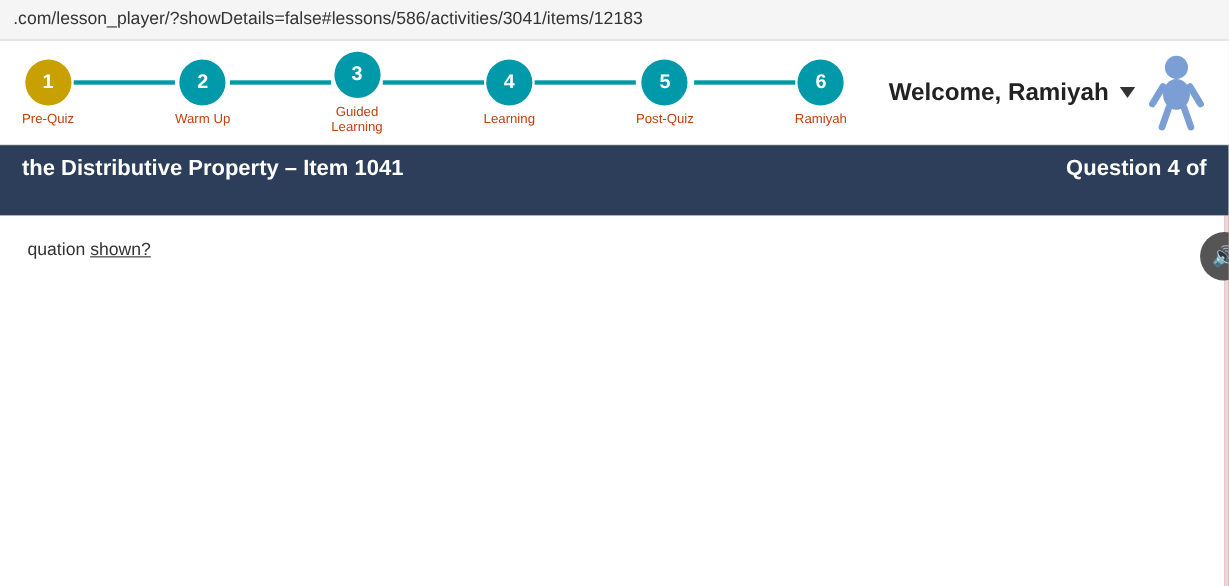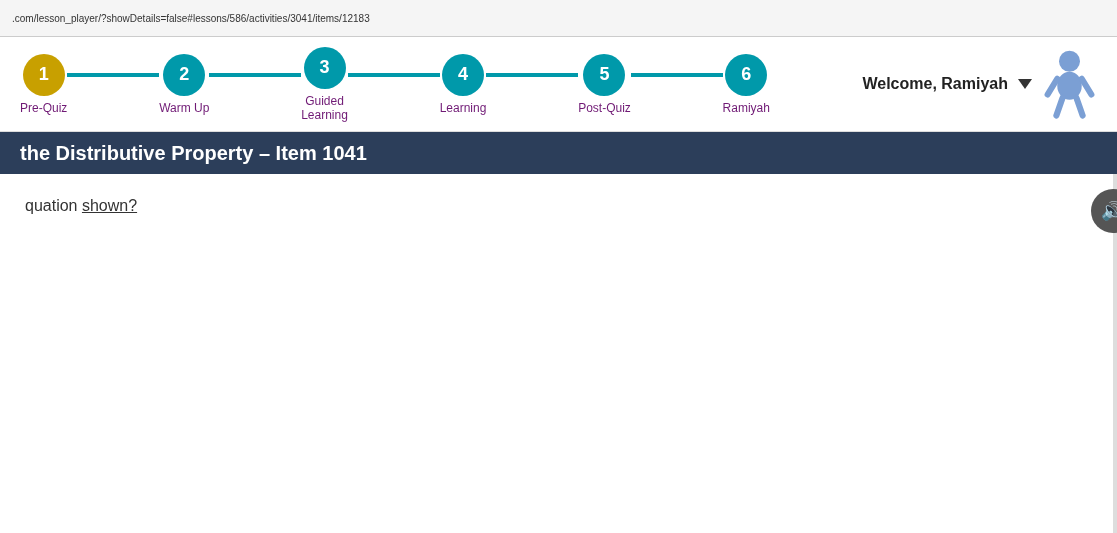--- a/index.html
+++ b/index.html
@@ -9,21 +9,21 @@
       height: 533px;
       overflow: hidden;
       background: #f0f0f0;
     }
 
     
     .address-bar {
       background: #f5f5f5;
       border-bottom: 1px solid #ccc;
       padding: 18px 12px;
-      font-size: 10px;
+      font-size: 16px;
       color: #333;
       height: 30px;
       display: flex;
       align-items: center;
     }
 
     
     .nav-bar {
       background: #fff;
       padding: 10px 20px;
@@ -60,21 +60,21 @@
       font-size: 18px;
       font-weight: bold;
       color: #fff;
     }
 
     .step-circle.gold { background: #c8a000; }
     .step-circle.teal { background: #0099aa; }
 
     .step-label {
       font-size: 12px;
-      color: #701a75;
+      color: #c2410c;
       margin-top: 5px;
       text-align: center;
       white-space: nowrap;
     }
 
     .step-line {
       flex: 1;
       height: 4px;
       background: #0099aa;
       margin-bottom: 18px;
@@ -82,21 +82,21 @@
     }
 
     .welcome-area {
       display: flex;
       align-items: center;
       gap: 10px;
       margin-left: 20px;
     }
 
     .welcome-text {
-      font-size: 16px;
+      font-size: 22px;
       font-weight: bold;
       color: #222;
       text-align: right;
     }
 
     .dropdown-arrow {
       width: 0;
       height: 0;
       border-left: 7px solid transparent;
       border-right: 7px solid transparent;
@@ -119,22 +119,22 @@
 
     
     .title-bar {
       background: #2c3e5a;
       color: #fff;
       padding: 10px 20px;
       font-size: 20px;
       font-weight: bold;
       display: flex;
       justify-content: space-between;
-      align-items: center;
-      height: 42px;
+      align-items: flex-start;
+      height: 64px;
     }
 
     .question-indicator {
       font-size: 20px;
       font-weight: bold;
     }
 
     
     .content-area {
       display: flex;
@@ -288,20 +288,21 @@
         <line x1="22" y1="56" x2="15" y2="76" stroke="#7b9fd4" stroke-width="7" stroke-linecap="round"></line>
 
         <line x1="38" y1="56" x2="45" y2="76" stroke="#7b9fd4" stroke-width="7" stroke-linecap="round"></line>
       </svg>
     </div>
   </div>
 </div>
 
 <div class="title-bar">
   <span>the Distributive Property – Item 1041</span>
+  <span class="question-indicator">Question 4 of</span>
 </div>
 
 <div class="content-area">
 
   <div class="left-panel">
     <div class="question-text">
       <span>quation </span><u>shown?</u>
     </div>
 
     <button class="speaker-btn">

